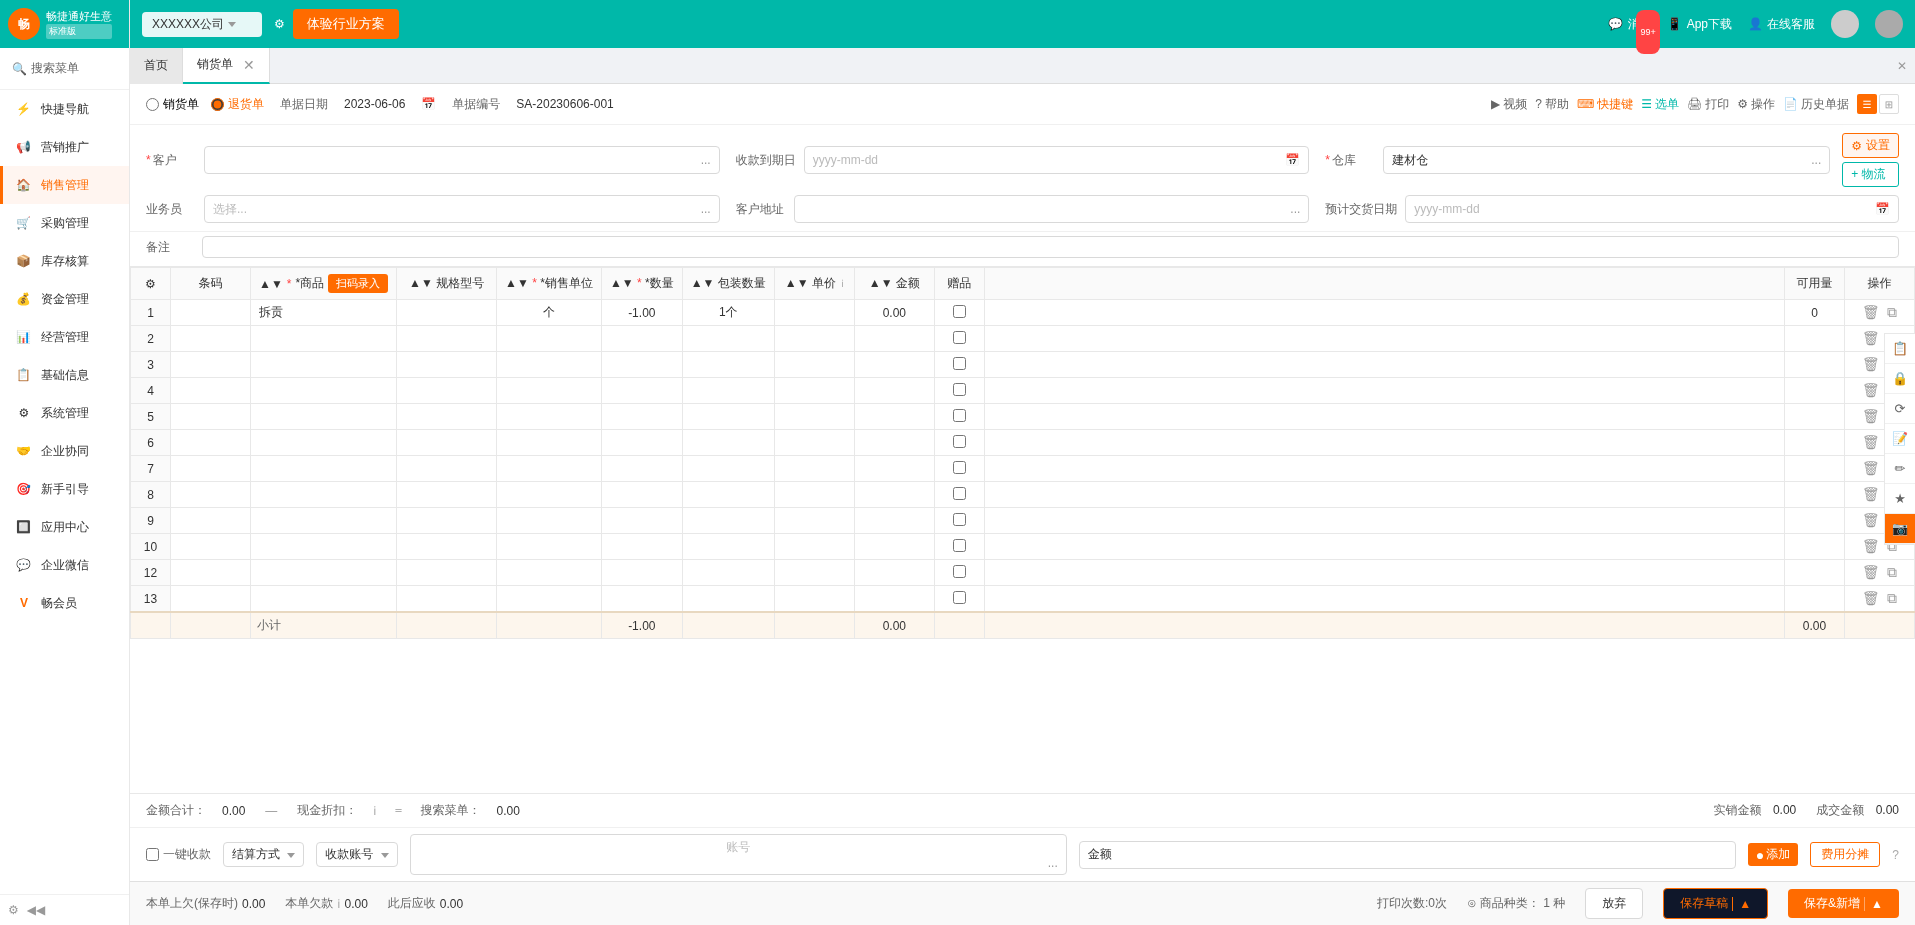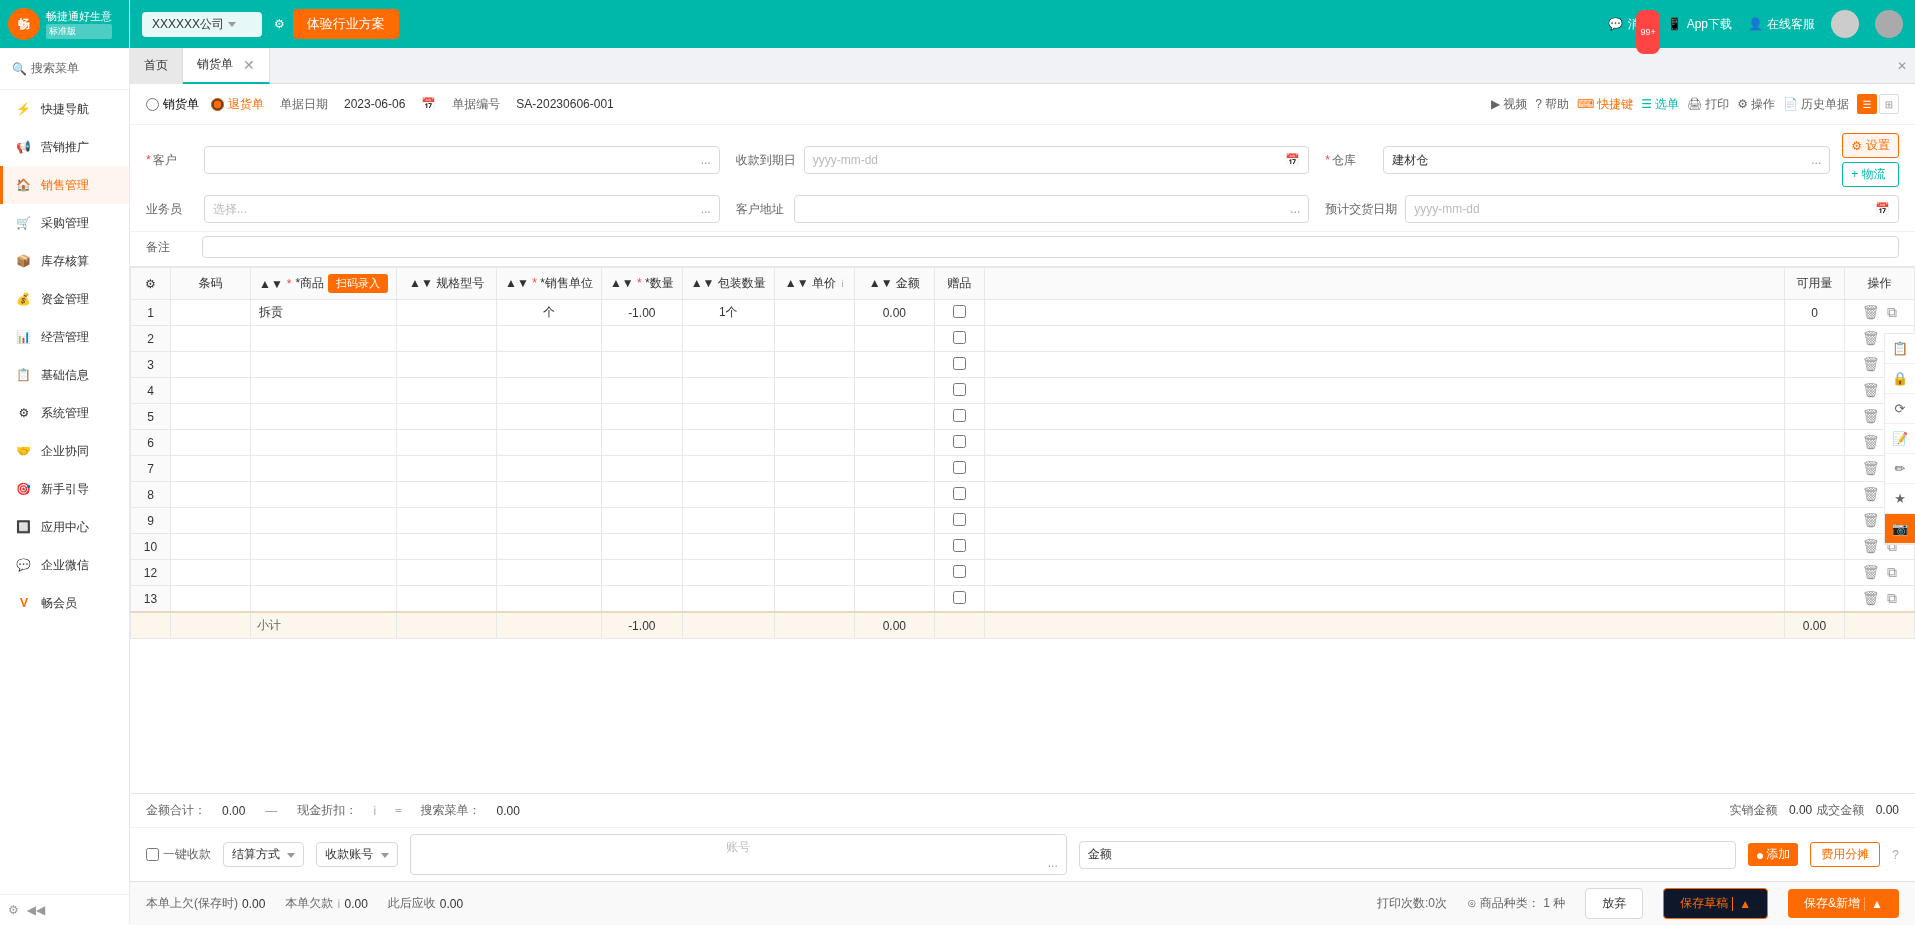--- a/index.html
+++ b/index.html
@@ -659,21 +659,21 @@
     <div class="footer-bar">
       <span class="total-label">金额合计：</span>
       <span class="total-value">0.00</span>
       <span class="dash">—</span>
       <span class="total-label">现金折扣：</span>
       <span style="color:#aaa;cursor:help;">ℹ</span>
       <span style="color:#999;">＝</span>
       <span class="total-label">搜索菜单：</span>
       <span class="total-value">0.00</span>
 
-      <div style="margin-left:auto;display:flex;gap:4px;align-items:center;">
+      <div style="margin-left:auto;display:flex;gap:20px;align-items:center;">
         <div>
           <span class="total-label">实销金额</span>
           <span class="total-value" style="margin-left:8px;">0.00</span>
         </div>
         <div>
           <span class="total-label">成交金额</span>
           <span class="total-value" style="margin-left:8px;">0.00</span>
         </div>
       </div>
     </div>

